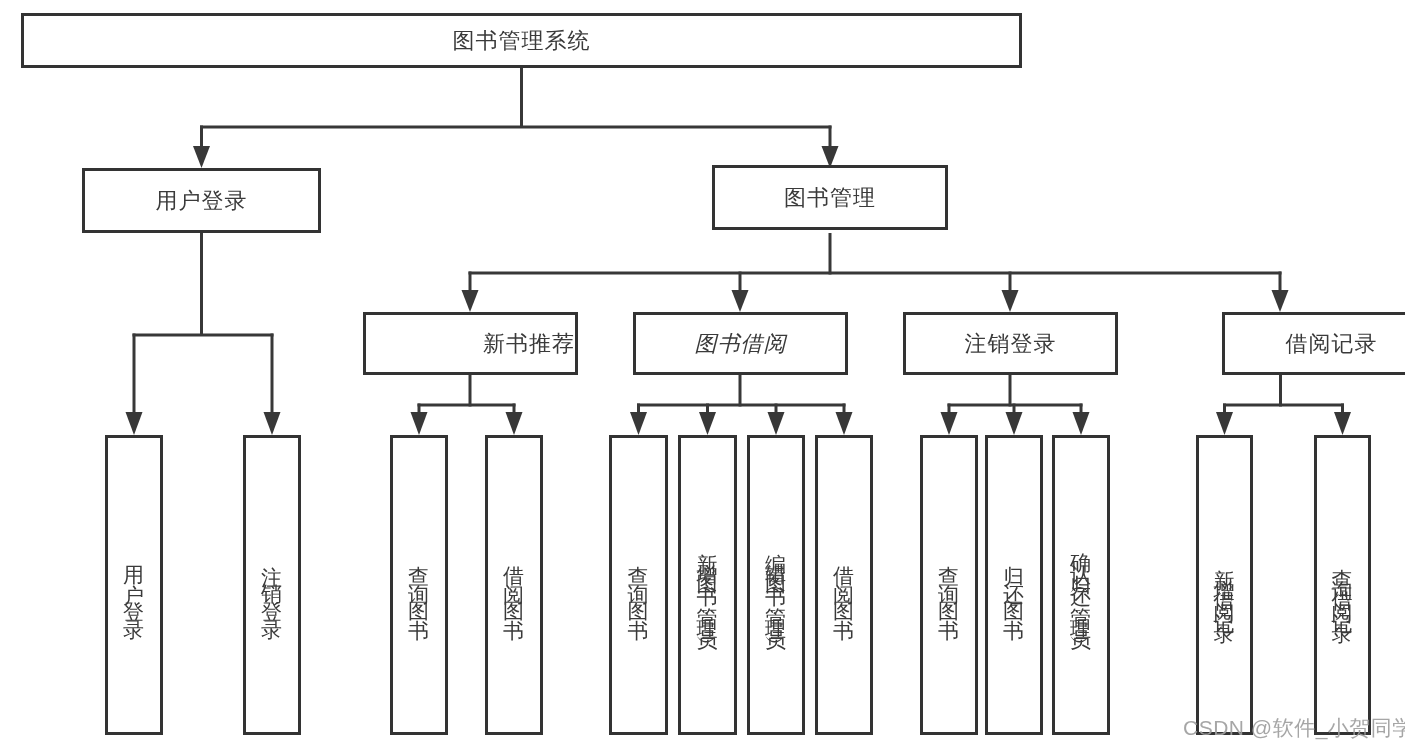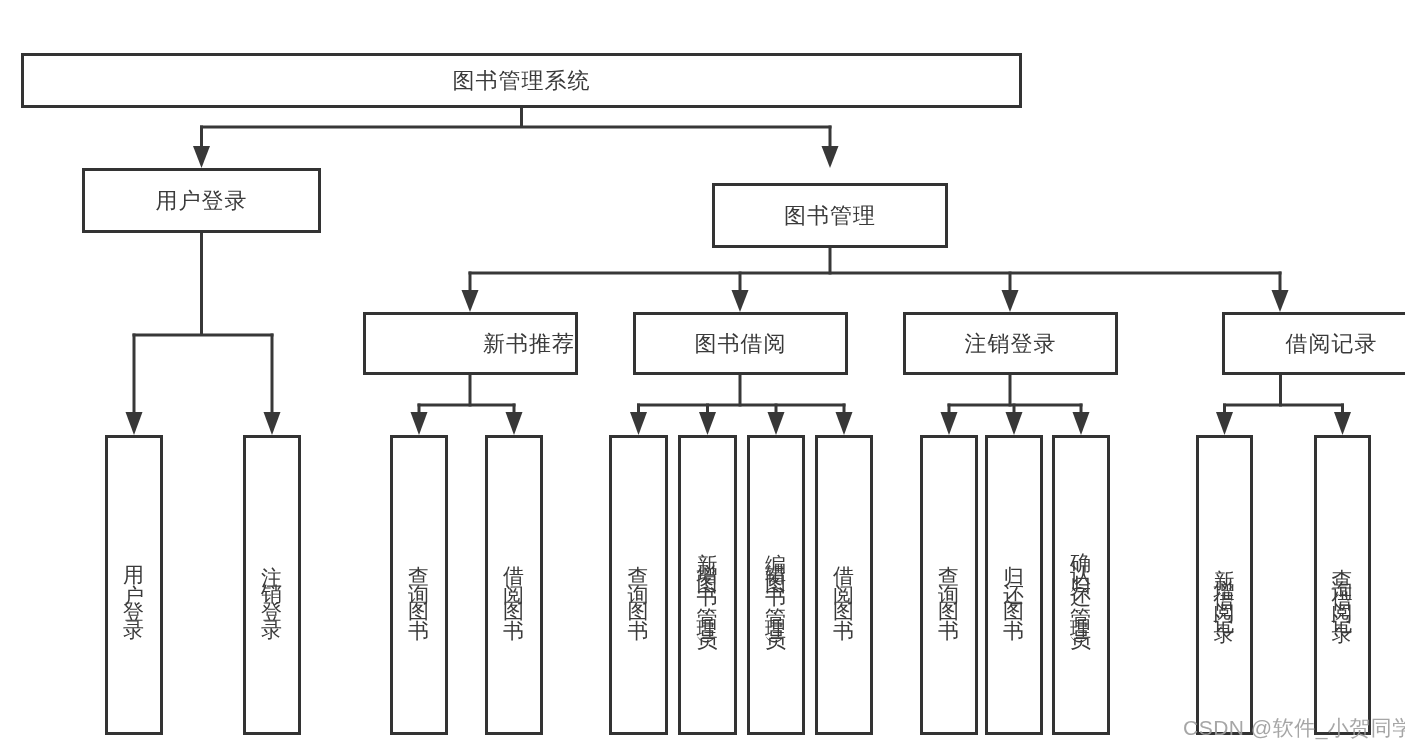--- a/index.html
+++ b/index.html
@@ -143,35 +143,35 @@
 
       <polygon points="940.5,412 957.5,412 949,435"></polygon>
       <polygon points="1005.5,412 1022.5,412 1014,435"></polygon>
       <polygon points="1072.5,412 1089.5,412 1081,435"></polygon>
 
       <polygon points="1216,412 1233,412 1224.5,435"></polygon>
       <polygon points="1334,412 1351,412 1342.5,435"></polygon>
     </g>
   </svg>
 
-  <div class="box" style="left:21px; top:13px; width:1001px; height:55px;margin-top:40px;">
+  <div class="box" style="left:21px; top:13px; width:1001px; height:55px;">
     <span>图书管理系统</span>
   </div>
 
   <div class="box" style="left:82px; top:168px; width:239px; height:65px;">
     <span>用户登录</span>
   </div>
-  <div class="box" style="left:712px; top:183px; width:236px; height:65px;">
+  <div class="box" style="left:712px; top:165px; width:236px; height:65px;">
     <span>图书管理</span>
   </div>
 
   <div class="box" style="left:363px; top:312px; width:215px; height:63px;justify-content:flex-end;">
     <span>新书推荐</span>
   </div>
-  <div class="box" style="left:633px; top:312px; width:215px; height:63px;">
+  <div class="box" style="left:633px; top:312px; width:215px; height:63px;font-style:italic;">
     <span>图书借阅</span>
   </div>
   <div class="box" style="left:903px; top:312px; width:215px; height:63px;">
     <span>注销登录</span>
   </div>
   <div class="box" style="left:1222px; top:312px; width:219px; height:63px;">
     <span>借阅记录</span>
   </div>
 
   <div class="leaf" style="left:105px;">

